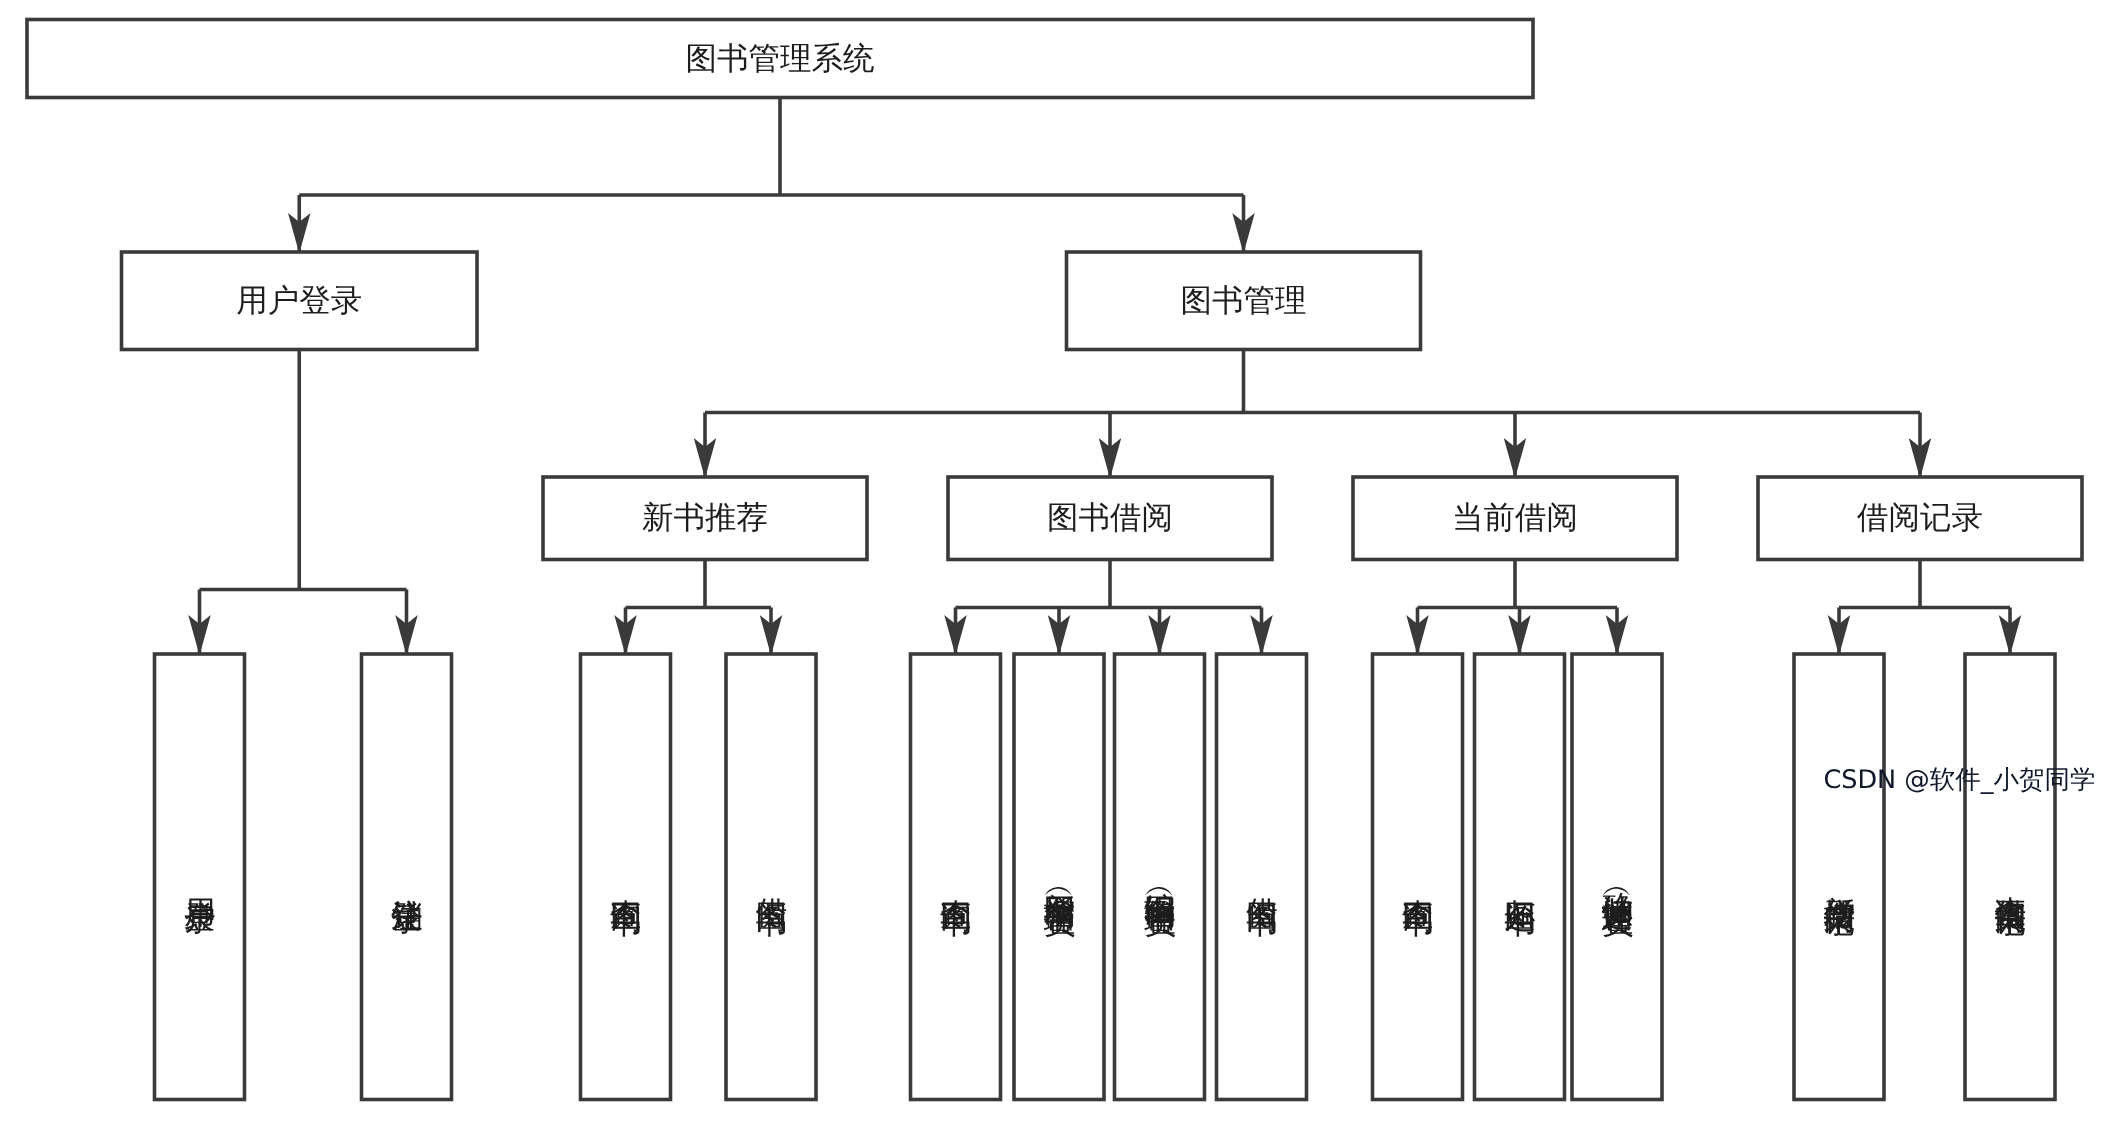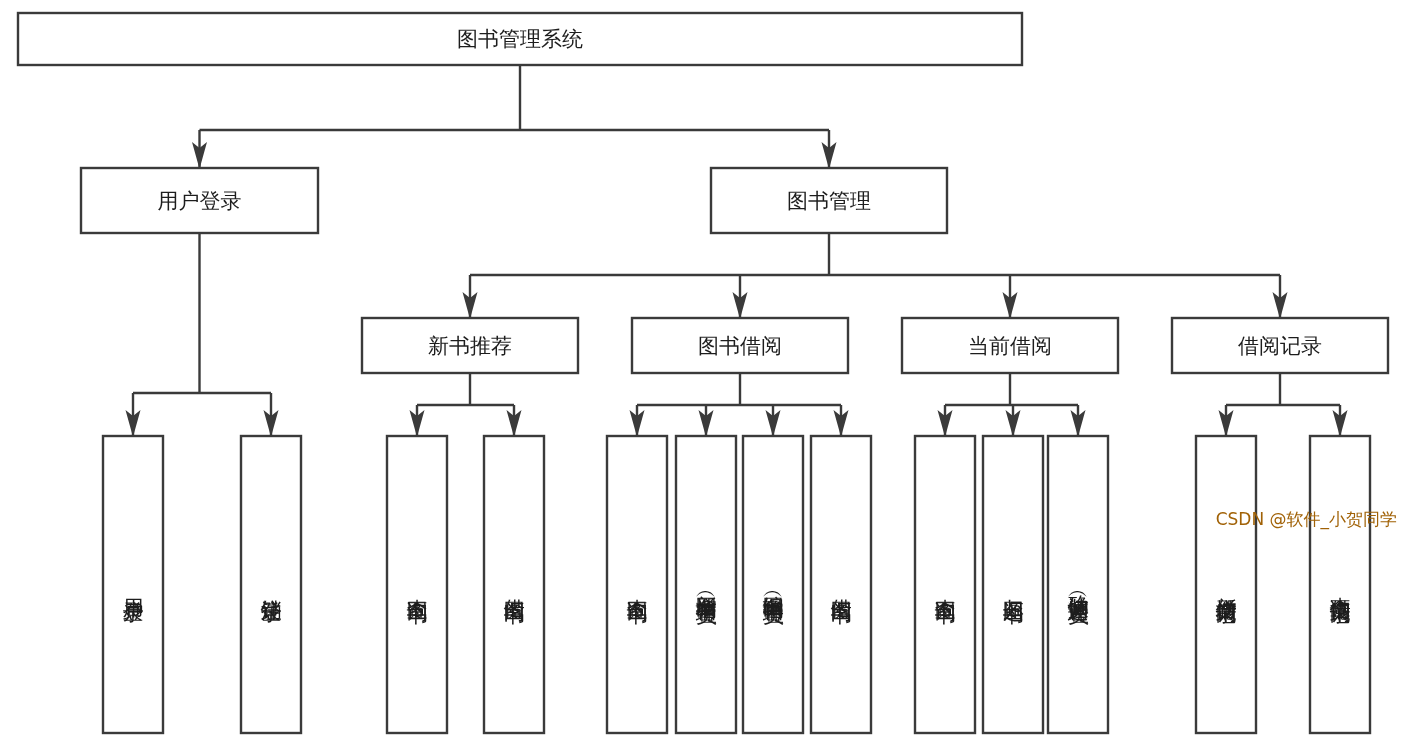--- a/index.html
+++ b/index.html
@@ -71,21 +71,21 @@
     letter-spacing: 1.5px;
     white-space: nowrap;
     text-align: center;
   }
   .watermark {
     position: absolute;
     right: 8px;
     bottom: 4px;
     font-family: "DejaVu Sans", "Liberation Sans", sans-serif;
     font-size: 17px;
-    color: #a16207;
+    color: #0f172a;
     white-space: nowrap;
     pointer-events: none;
   }
 </style>
 </head>
 <body>
 
 <div id="diagram-root">
 
   <svg class="diagram-canvas" viewBox="0 0 1405 747">

